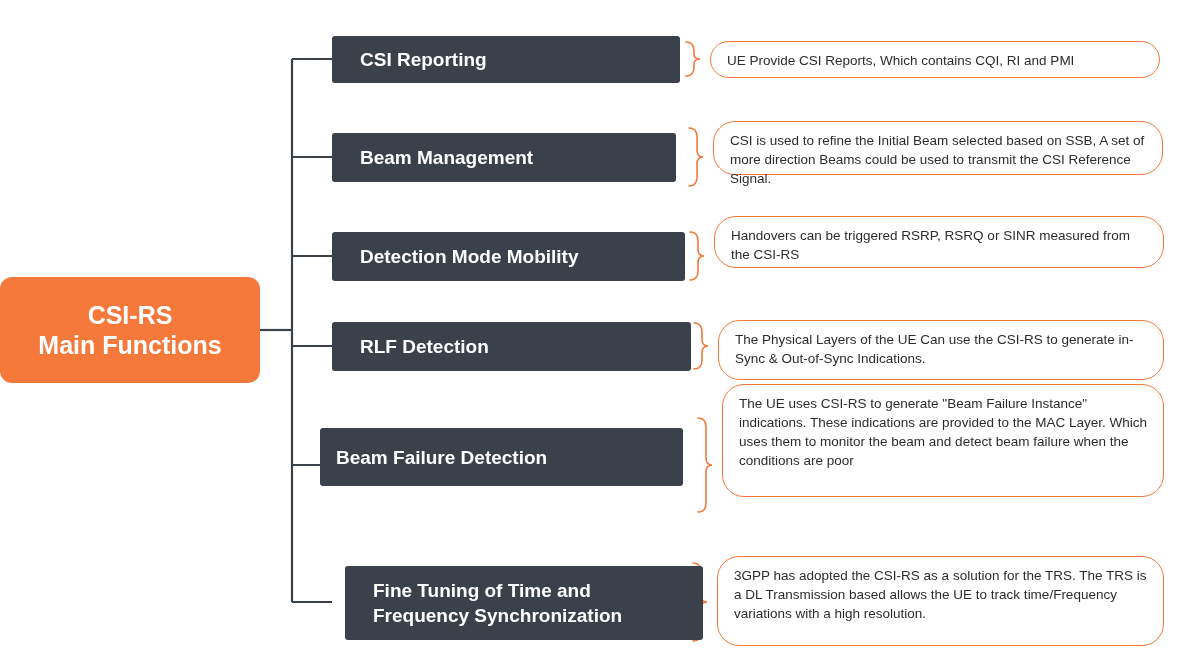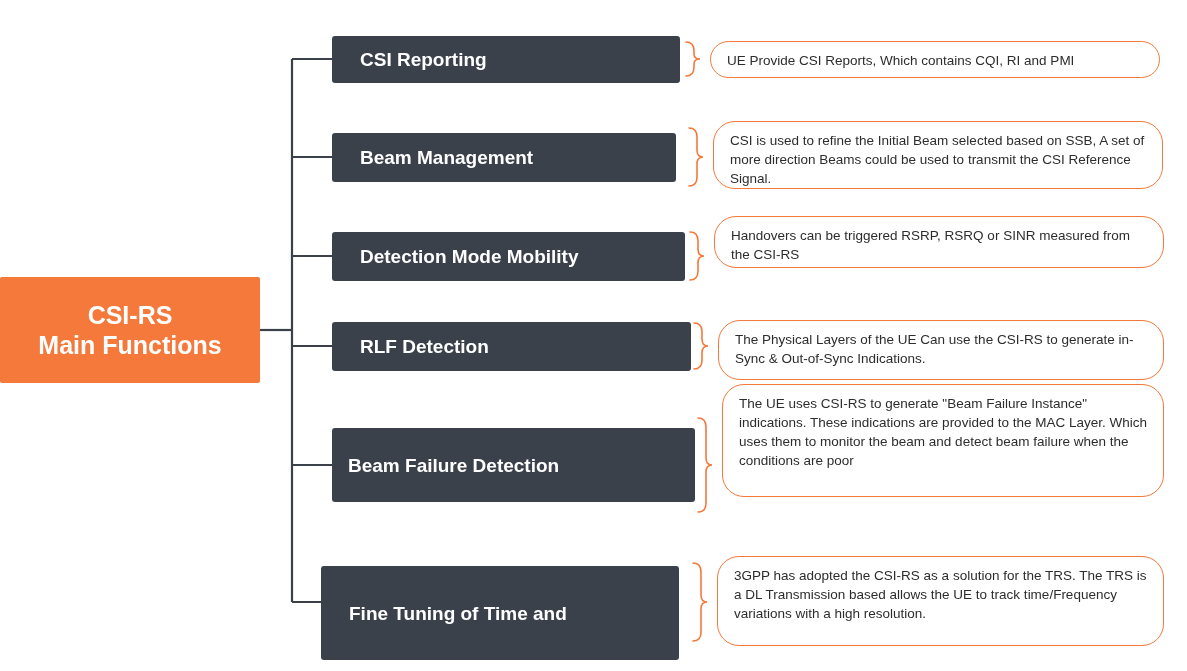--- a/index.html
+++ b/index.html
@@ -24,21 +24,21 @@
     position: absolute;
     background: #f4793b;
     color: #ffffff;
     font-weight: bold;
     font-size: 25px;
     line-height: 30px;
     text-align: center;
     display: flex;
     align-items: center;
     justify-content: center;
-    border-radius: 2px;
+    border-radius: 12px;
   }
   .root-node span { display: block; }
   .fn-node {
     position: absolute;
     background: #3b414b;
     color: #ffffff;
     font-weight: bold;
     font-size: 19px;
     line-height: 25px;
     display: flex;
@@ -111,21 +111,21 @@
   </div>
   <div class="desc-node" style="left:710px; top:41px; width:450px; height:37px;">
     <span>UE Provide CSI Reports, Which contains CQI, RI and PMI</span>
   </div>
 
   <div class="fn-node" style="left:332px; top:133px; width:344px; height:49px;">
     <div>
       <span>Beam Management</span>
     </div>
   </div>
-  <div class="desc-node" style="left:713px; top:121px; width:450px; height:68px;">
+  <div class="desc-node" style="left:713px; top:121px; width:450px; height:54px;">
     <span>CSI is used to refine the Initial Beam selected based on SSB, A set of more direction Beams could be used to transmit the CSI Reference Signal.</span>
   </div>
 
   <div class="fn-node" style="left:332px; top:232px; width:353px; height:49px;">
     <div>
       <span>Detection Mode Mobility</span>
     </div>
   </div>
   <div class="desc-node" style="left:714px; top:216px; width:450px; height:52px;">
     <span>Handovers can be triggered RSRP, RSRQ or SINR measured from the CSI-RS</span>
@@ -133,31 +133,32 @@
 
   <div class="fn-node" style="left:332px; top:322px; width:359px; height:49px;">
     <div>
       <span>RLF Detection</span>
     </div>
   </div>
   <div class="desc-node" style="left:718px; top:320px; width:446px; height:60px;">
     <span>The Physical Layers of the UE Can use the CSI-RS to generate in-Sync &amp; Out-of-Sync Indications.</span>
   </div>
 
-  <div class="fn-node" style="left:332px; top:428px; width:363px; height:74px;padding-left:16px;">
+  <div class="fn-node" style="left:320px; top:428px; width:363px; height:58px;padding-left:16px;">
     <div>
       <span>Beam Failure Detection</span>
     </div>
   </div>
   <div class="desc-node" style="left:722px; top:384px; width:442px; height:113px;">
     <span>The UE uses CSI-RS to generate "Beam Failure Instance" indications. These indications are provided to the MAC Layer. Which uses them to monitor the beam and detect beam failure when the conditions are poor</span>
   </div>
 
-  <div class="fn-node" style="left:321px; top:566px; width:358px; height:94px;">
+  <div class="fn-node" style="left:345px; top:566px; width:358px; height:74px;">
     <div>
       <span>Fine Tuning of Time and</span>
+      <span>Frequency Synchronization</span>
     </div>
   </div>
   <div class="desc-node" style="left:717px; top:556px; width:447px; height:90px;">
     <span>3GPP has adopted the CSI-RS as a solution for the TRS. The TRS is a DL Transmission based allows the UE to track time/Frequency variations with a high resolution.</span>
   </div>
 
 </div>
 
 </body></html>

